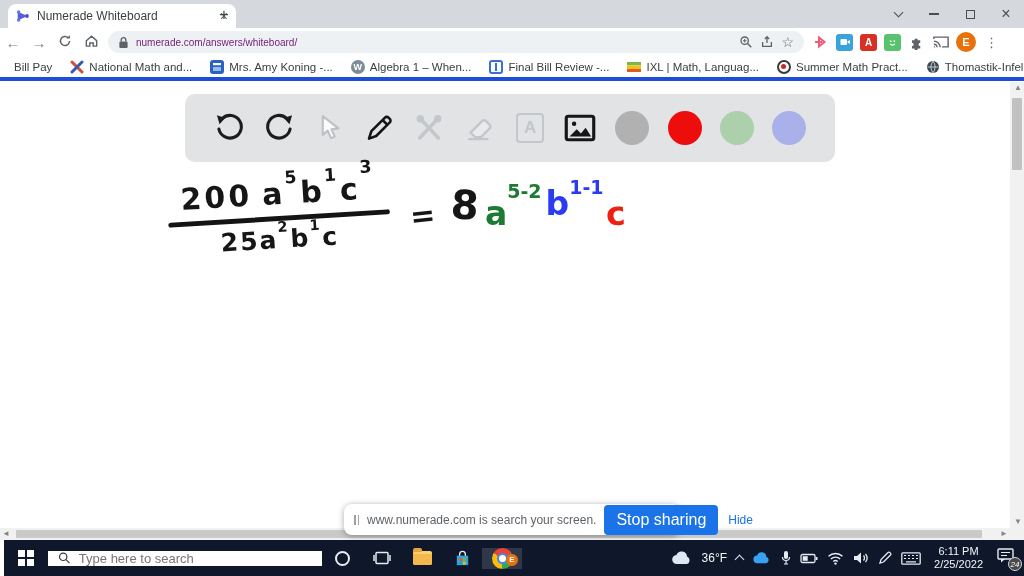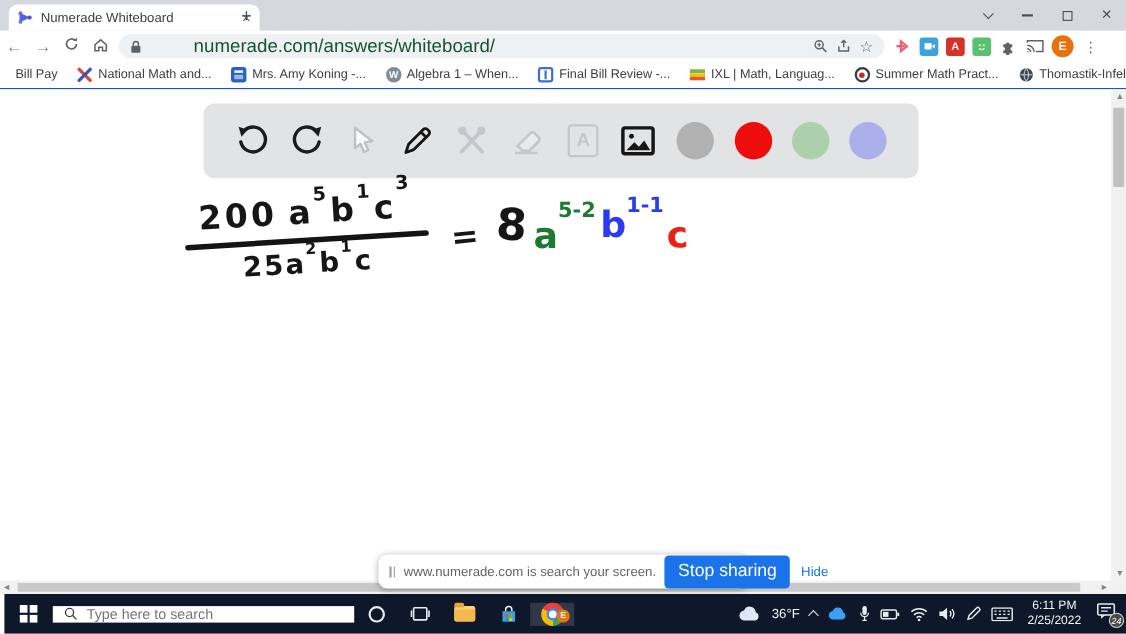--- a/index.html
+++ b/index.html
@@ -15,29 +15,29 @@
   .wctrl { width:36px; height:28px; display:flex; align-items:center; justify-content:center; color:#4a4d51; font-size:13px; }
   .chev-down { width:7px; height:7px; border:solid #4a4d51; border-width:0 1.6px 1.6px 0; transform:rotate(45deg); margin-top:-3px; }
   .min-glyph { width:10px; height:1.6px; background:#4a4d51; }
   .max-glyph { width:9px; height:9px; border:1.4px solid #4a4d51; }
 
   
   .navbar { position:absolute; top:28px; left:0; right:0; height:28px; background:#fff; display:flex; align-items:center; }
   .nav-btn { width:26px; text-align:center; font-size:15px; color:#80868b; }
   .nav-btn.dark { color:#5f6368; }
   .omnibox { height:22px; flex:0 0 696px; margin-left:4px; background:#eef1f3; border-radius:11px; display:flex; align-items:center; padding:0 10px; gap:7px; }
-  .url-text { font-size:17px; color:#14532d; flex:1;margin-left:40px; }
+  .url-text { font-size:10px; color:#701a75; flex:1; }
   .omni-ico { display:flex; align-items:center; }
   .ext-row { display:flex; align-items:center; gap:7px; margin-left:8px; }
   .ext-ico { width:17px; height:17px; border-radius:3px; display:flex; align-items:center; justify-content:center; }
   .avatar { width:20px; height:20px; border-radius:50%; background:#e8710a; color:#fff; font-size:11px; font-weight:bold; display:flex; align-items:center; justify-content:center; }
   .kebab { font-size:13px; color:#5f6368; margin:0 6px 0 2px; }
 
   
-  .bookmarks { position:absolute; top:56px; left:0; right:0; height:25px; background:#fff; border-bottom:1px solid #1d4ed8; display:flex; align-items:center; padding:0 10px 0 14px; gap:18px; font-size:11.5px; color:#3c4043; }
+  .bookmarks { position:absolute; top:56px; left:0; right:0; height:25px; background:#fff; border-bottom:4px solid #1d4ed8; display:flex; align-items:center; padding:0 10px 0 14px; gap:18px; font-size:11.5px; color:#3c4043; }
   .bm { display:flex; align-items:center; gap:5px; white-space:nowrap; }
   .bm-ico { width:14px; height:14px; border-radius:3px; position:relative; flex:0 0 14px; }
   .bm-spacer { flex:1; }
   .bm-divider { width:1px; height:14px; background:#d0d3d6; }
 
   
   .content { position:absolute; top:82px; left:0; right:0; bottom:36px; background:#fff; }
 
   
   .wb-toolbar { position:absolute; left:185px; top:12px; width:650px; height:68px; background:#e2e3e4; border-radius:10px; display:flex; align-items:center; justify-content:space-evenly; padding:0 10px; }

